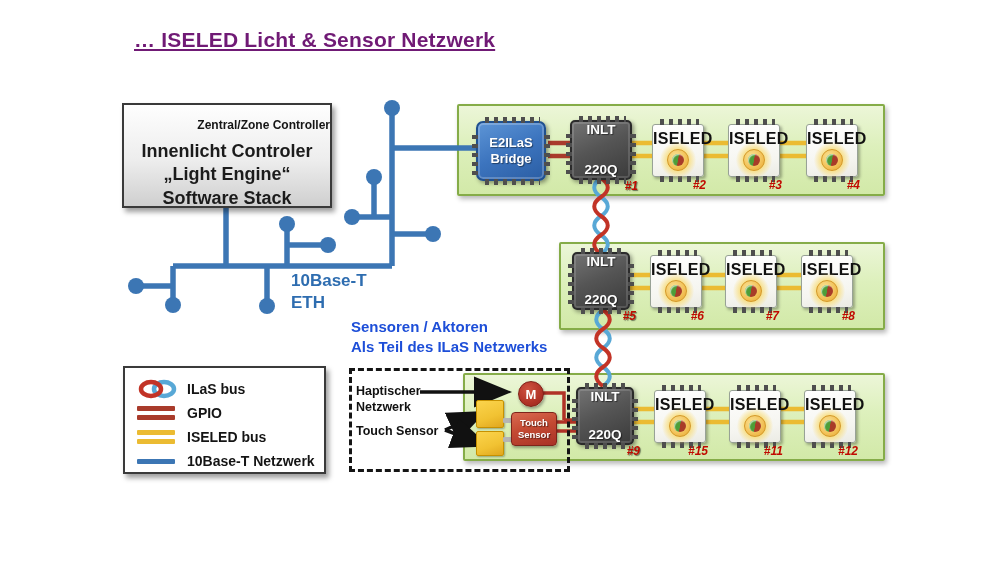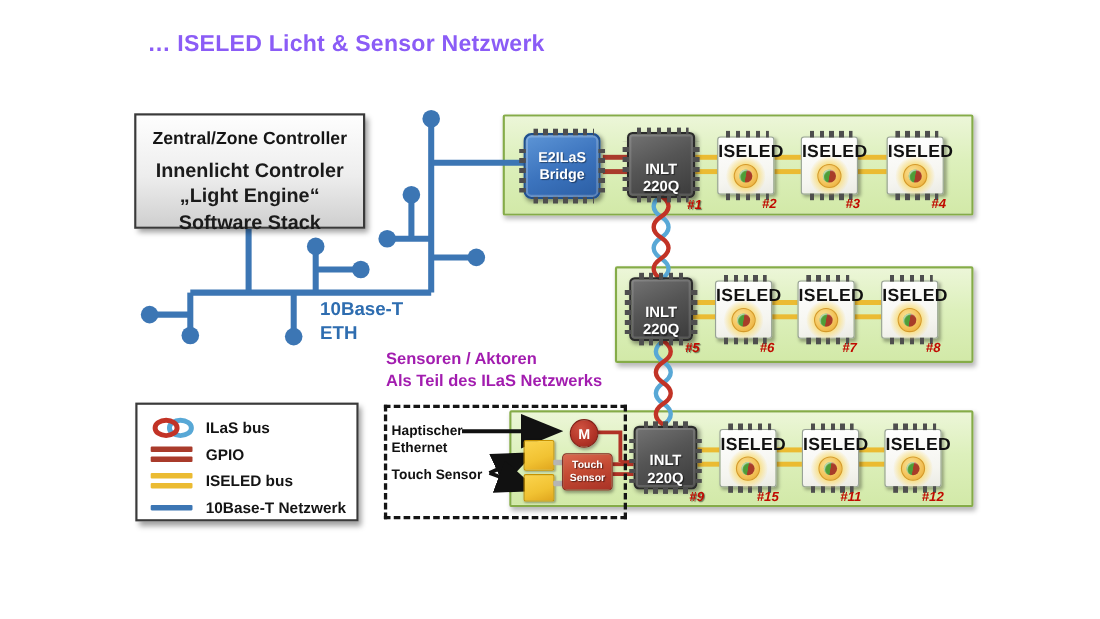--- a/index.html
+++ b/index.html
@@ -1,26 +1,26 @@
 <!DOCTYPE html>
 <html><head>
 <meta charset="utf-8">
 <style>
   * { margin:0; padding:0; box-sizing:border-box; }
   html,body { background:#fff; }
   body { font-family:"Liberation Sans", sans-serif; }
   .stage { position:relative; width:1000px; height:563px; background:#fff; overflow:hidden; }
 
-  .title { position:absolute; left:134px; top:28px; font-size:21px; font-weight:bold; color:#8b5cf6; letter-spacing:.2px; }
+  .title { position:absolute; left:134px; top:28px; font-size:21px; font-weight:bold; color:#701a75; letter-spacing:.2px;text-decoration:underline; }
 
   
   .ctrl-box { position:absolute; left:122px; top:103px; width:210px; height:105px;
     background:linear-gradient(180deg,#FEFEFE 0%,#EDEDED 55%,#CFCFCF 100%);
     border:2px solid #3A3A3A; box-shadow:3px 4px 5px rgba(0,0,0,.38); z-index:3; text-align:center; padding-top:13px; }
-  .ctrl-box .ctrl-title { font-size:16px; font-weight:bold; color:#151515; margin-bottom:8px; }
+  .ctrl-box .ctrl-title { font-size:12px; font-weight:bold; color:#151515; margin-bottom:8px;text-align:right; }
   .ctrl-box .ctrl-line { font-size:18px; font-weight:600; color:#1b1b1b; line-height:1.3; }
 
   .legend-box { position:absolute; left:123px; top:366px; width:203px; height:108px;
     background:#fff; border:2px solid #3A3A3A; box-shadow:3px 4px 5px rgba(0,0,0,.38); z-index:3; padding:9px 0 0 12px; }
   .legend-row { display:flex; align-items:center; height:24px; }
   .legend-sym { width:46px; display:flex; flex-direction:column; justify-content:center; gap:4px; }
   .legend-label { font-size:14px; font-weight:bold; color:#141414; padding-left:4px; }
   .bar { width:38px; height:5px; border-radius:1px; }
   .bar.gpio { background:#A93B2B; }
   .bar.yel { background:#EBBB32; }
@@ -38,40 +38,40 @@
   
   .chip { position:absolute; z-index:3; }
   .pins { position:absolute; }
   .pins.t { left:7px; right:4px; top:-6px; height:6px; background:repeating-linear-gradient(90deg,#4E4E4E 0 4px,rgba(0,0,0,0) 4px 9px); }
   .pins.b { left:7px; right:4px; bottom:-6px; height:6px; background:repeating-linear-gradient(90deg,#4E4E4E 0 4px,rgba(0,0,0,0) 4px 9px); }
   .pins.l { top:7px; bottom:4px; left:-6px; width:6px; background:repeating-linear-gradient(0deg,#4E4E4E 0 4px,rgba(0,0,0,0) 4px 9px); }
   .pins.r { top:7px; bottom:4px; right:-6px; width:6px; background:repeating-linear-gradient(0deg,#4E4E4E 0 4px,rgba(0,0,0,0) 4px 9px); }
 
   .inlt { background:linear-gradient(155deg,#737373 0%,#555 45%,#3B3B3B 100%);
     border:2px solid #2B2B2B; border-radius:5px; box-shadow:inset 0 0 0 2px rgba(255,255,255,.14), 2px 2px 4px rgba(0,0,0,.4);
-    color:#fff; font-weight:bold; font-size:13.5px; text-align:center; display:flex; flex-direction:column; justify-content:flex-end; line-height:1.2;
+    color:#fff; font-weight:bold; font-size:13.5px; text-align:center; display:flex; flex-direction:column; justify-content:space-between; line-height:1.2;
     text-shadow:1px 1px 1px rgba(0,0,0,.5); }
   .bridge { background:linear-gradient(155deg,#5D95D6 0%,#3C74BE 50%,#2B5EA4 100%);
     border:2px solid #20508F; border-radius:7px; box-shadow:inset 0 0 0 2px rgba(255,255,255,.22), 2px 2px 4px rgba(0,0,0,.4);
     color:#fff; font-weight:bold; font-size:13px; text-align:center; display:flex; flex-direction:column; justify-content:center; line-height:1.25;
     text-shadow:1px 1px 1px rgba(0,0,0,.45);align-items:center; }
   .iseled { background:linear-gradient(170deg,#FFFFFF 0%,#F5F5F0 70%,#EBEBE4 100%);
     border:1.5px solid #98A296; border-radius:3px; box-shadow:2px 2px 3px rgba(0,0,0,.3); text-align:center; }
   .iseled .iseled-label { font-size:16px; font-weight:bold; color:#111; margin-top:5px; letter-spacing:.3px; }
   .led { position:absolute; left:50%; top:17px; transform:translateX(-50%); width:36px; height:36px; }
   .led .glow { position:absolute; inset:0; border-radius:50%; background:radial-gradient(circle,#FBEAA6 0%,#F8DF85 40%,rgba(248,223,133,0) 72%); }
   .led .ring { position:absolute; left:7px; top:7px; width:22px; height:22px; border-radius:50%;
     background:radial-gradient(circle at 38% 35%,#FAE499 0%,#F3C45C 55%,#E8A72F 100%); border:1px solid #D4992B; }
   .led .core { position:absolute; left:12px; top:12px; width:12px; height:12px; border-radius:50%;
     background:linear-gradient(100deg,#4E9E38 48%,#A83C28 52%); box-shadow:inset 1px 1px 1px rgba(255,255,255,.65); }
   .chipnum { position:absolute; right:-3px; bottom:-16px; color:#C00A00; font-size:12px; font-weight:bold; font-style:italic; }
   .inlt .chipnum { right:-8px; bottom:-15px; }
 
   
-  .sensor-heading { position:absolute; left:351px; top:317px; z-index:3; font-size:15px; font-weight:bold; color:#a21caf; line-height:1.35; }
+  .sensor-heading { position:absolute; left:351px; top:317px; z-index:3; font-size:15px; font-weight:bold; color:#1d4ed8; line-height:1.35; }
   .dashed-box { position:absolute; left:349px; top:368px; width:221px; height:104px; border:3px dashed #151515; z-index:4; pointer-events:none; }
   .sensor-label { position:absolute; z-index:3; font-size:12.5px; font-weight:bold; color:#111; line-height:1.3; }
   .yellow-rect { position:absolute; z-index:3; background:linear-gradient(160deg,#FBD44D 0%,#F1C232 60%,#E0A61E 100%); border:1.5px solid #C79100; border-radius:2px; box-shadow:1px 1px 2px rgba(0,0,0,.3); }
   .stub { position:absolute; z-index:3; background:#B5B5B5; border-radius:1px; }
   .touch-box { position:absolute; left:511px; top:412px; width:46px; height:34px; z-index:3;
     background:linear-gradient(165deg,#D96A50 0%,#C44A33 45%,#A93226 100%); border:1.5px solid #7E241B; border-radius:4px;
     color:#fff; font-weight:bold; font-size:9.5px; text-align:center; display:flex; flex-direction:column; justify-content:center; line-height:1.25;
     text-shadow:1px 1px 1px rgba(0,0,0,.5); box-shadow:1px 2px 3px rgba(0,0,0,.35); }
   .motor { position:absolute; left:518px; top:381px; width:26px; height:26px; border-radius:50%; z-index:3;
     background:radial-gradient(circle at 38% 32%,#CF5240 0%,#B13327 60%,#93251C 100%); border:1.5px solid #7E1F17;
@@ -319,21 +319,21 @@
     <span class="chipnum">#12</span>
   </div>
 
   <div class="sensor-heading">
     <div>Sensoren / Aktoren</div>
     <div>Als Teil des ILaS Netzwerks</div>
   </div>
   <div class="dashed-box"></div>
   <div class="sensor-label" style="left:356px; top:383px;">
     <div>Haptischer</div>
-    <div>Ethernet</div>
+    <div>Netzwerk</div>
   </div>
   <div class="sensor-label" style="left:356px; top:423px;">Touch Sensor</div>
   <div class="yellow-rect" style="left:476px; top:400px; width:28px; height:28px;"></div>
   <div class="yellow-rect" style="left:476px; top:431px; width:28px; height:25px;"></div>
   <div class="stub" style="left:503px; top:418px; width:9px; height:5px;"></div>
   <div class="stub" style="left:503px; top:437px; width:9px; height:5px;"></div>
   <div class="motor">M</div>
   <div class="touch-box">
     <div>Touch</div>
     <div>Sensor</div>

